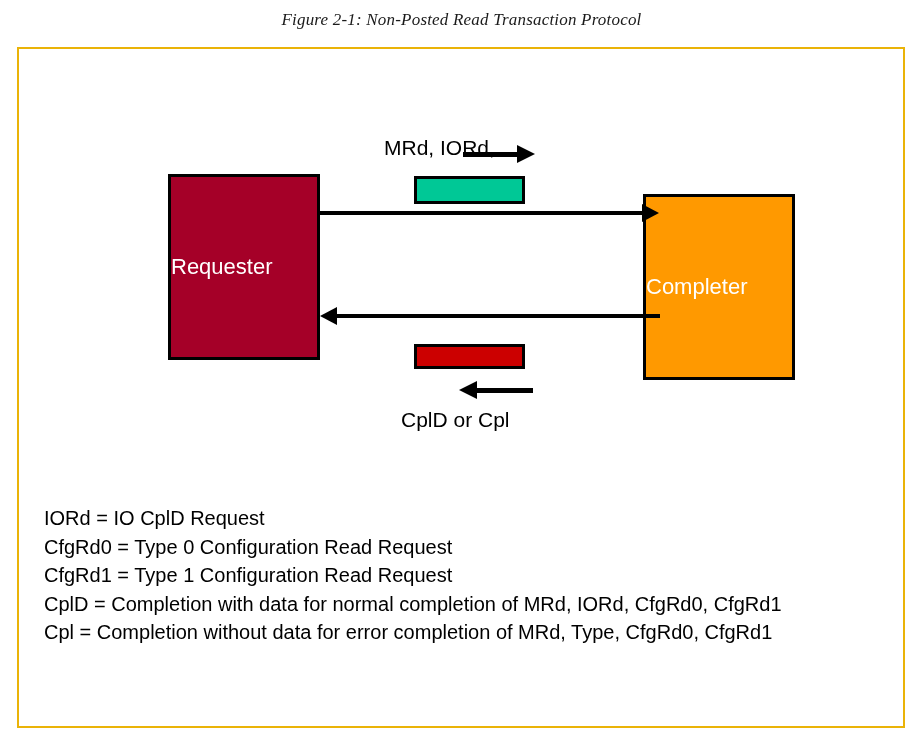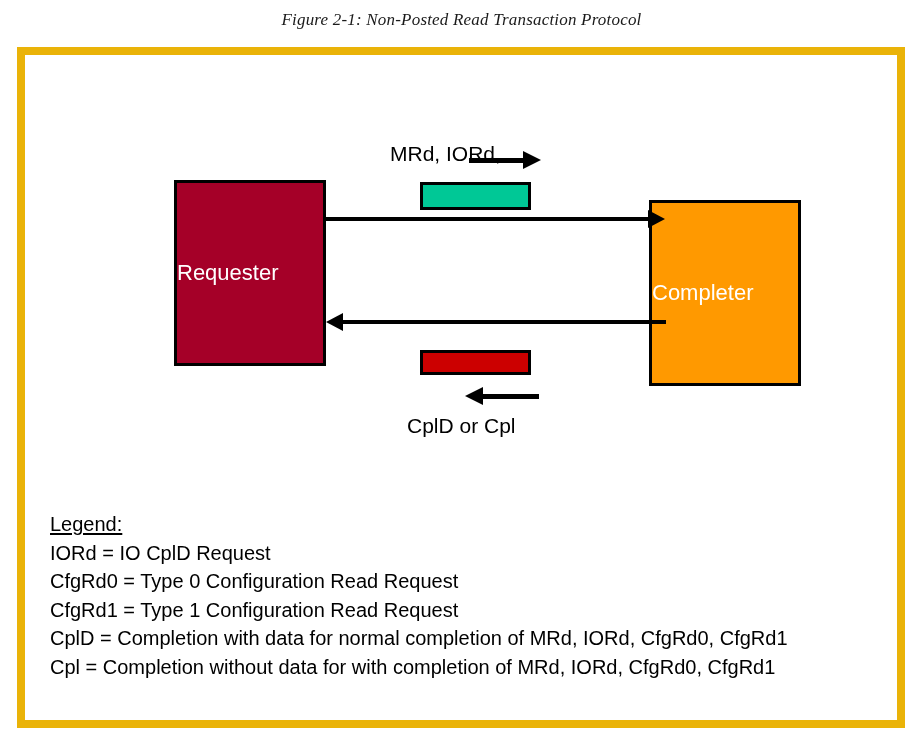--- a/index.html
+++ b/index.html
@@ -33,21 +33,21 @@
     white-space: nowrap;
   }
 
   
   #figure-frame {
     position: absolute;
     left: 17px;
     top: 47px;
     width: 888px;
     height: 681px;
-    border: 8px solid #eab308;
+    border: 2px solid #eab308;
     box-sizing: border-box;
     background: #ffffff;
   }
 
   
   .node-box {
     position: absolute;
     border: 3px solid #000000;
     box-sizing: border-box;
     display: flex;
@@ -214,21 +214,20 @@
   <div class="packet-chip" id="completion-chip"></div>
 
   <div class="mini-arrow-wrap" id="completion-mini-arrow">
     <div class="mini-shaft"></div>
     <div class="mini-head"></div>
   </div>
 
   <div class="flow-label" id="completion-label">CplD or Cpl</div>
 
   <div id="legend">
-    <div class="legend-line" id="legend-heading">Legend:</div>
     <div class="legend-line">IORd = IO CplD Request</div>
     <div class="legend-line">CfgRd0 = Type 0 Configuration Read Request</div>
     <div class="legend-line">CfgRd1 = Type 1 Configuration Read Request</div>
     <div class="legend-line">CplD = Completion with data for normal completion of MRd, IORd, CfgRd0, CfgRd1</div>
-    <div class="legend-line">Cpl = Completion without data for with completion of MRd, IORd, CfgRd0, CfgRd1</div>
+    <div class="legend-line">Cpl = Completion without data for error completion of MRd, Type, CfgRd0, CfgRd1</div>
   </div>
 
 </div>
 
 </body></html>

